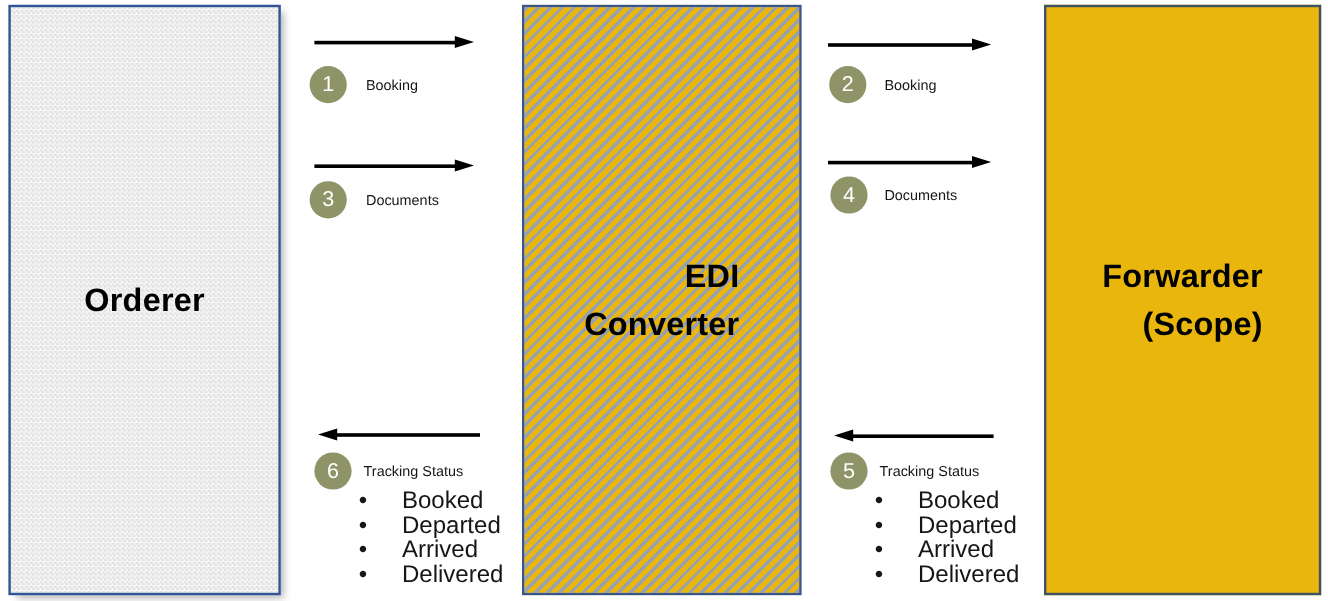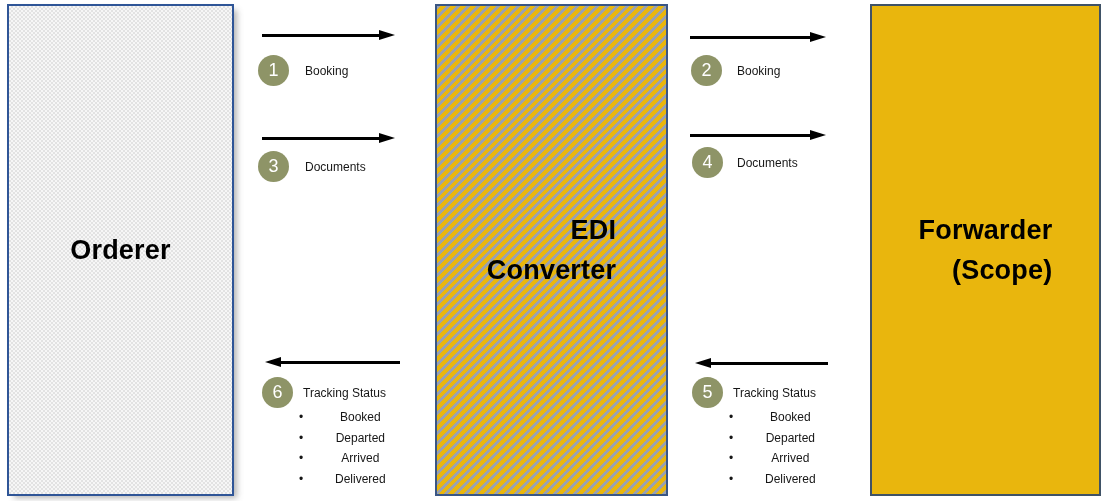--- a/index.html
+++ b/index.html
@@ -121,23 +121,22 @@
   .p-l3 { left: 305px; top: 157px; }
   .p-l4 { left: 737px; top: 153px; }
   .p-l5 { left: 733px; top: 383px; }
   .p-l6 { left: 303px; top: 383px; }
 
   
   .bullets {
     position: absolute;
     margin: 0; padding: 0;
     list-style: none;
-    font-size: 12px;
+    font-size: 20px;
     color: #161616;
-    text-align: center;
   }
   .bullets li {
     position: relative;
     padding-left: 45px;
     line-height: 20.5px;
     white-space: nowrap;
   }
   .bullets li::before {
     content: "\2022";
     position: absolute;

